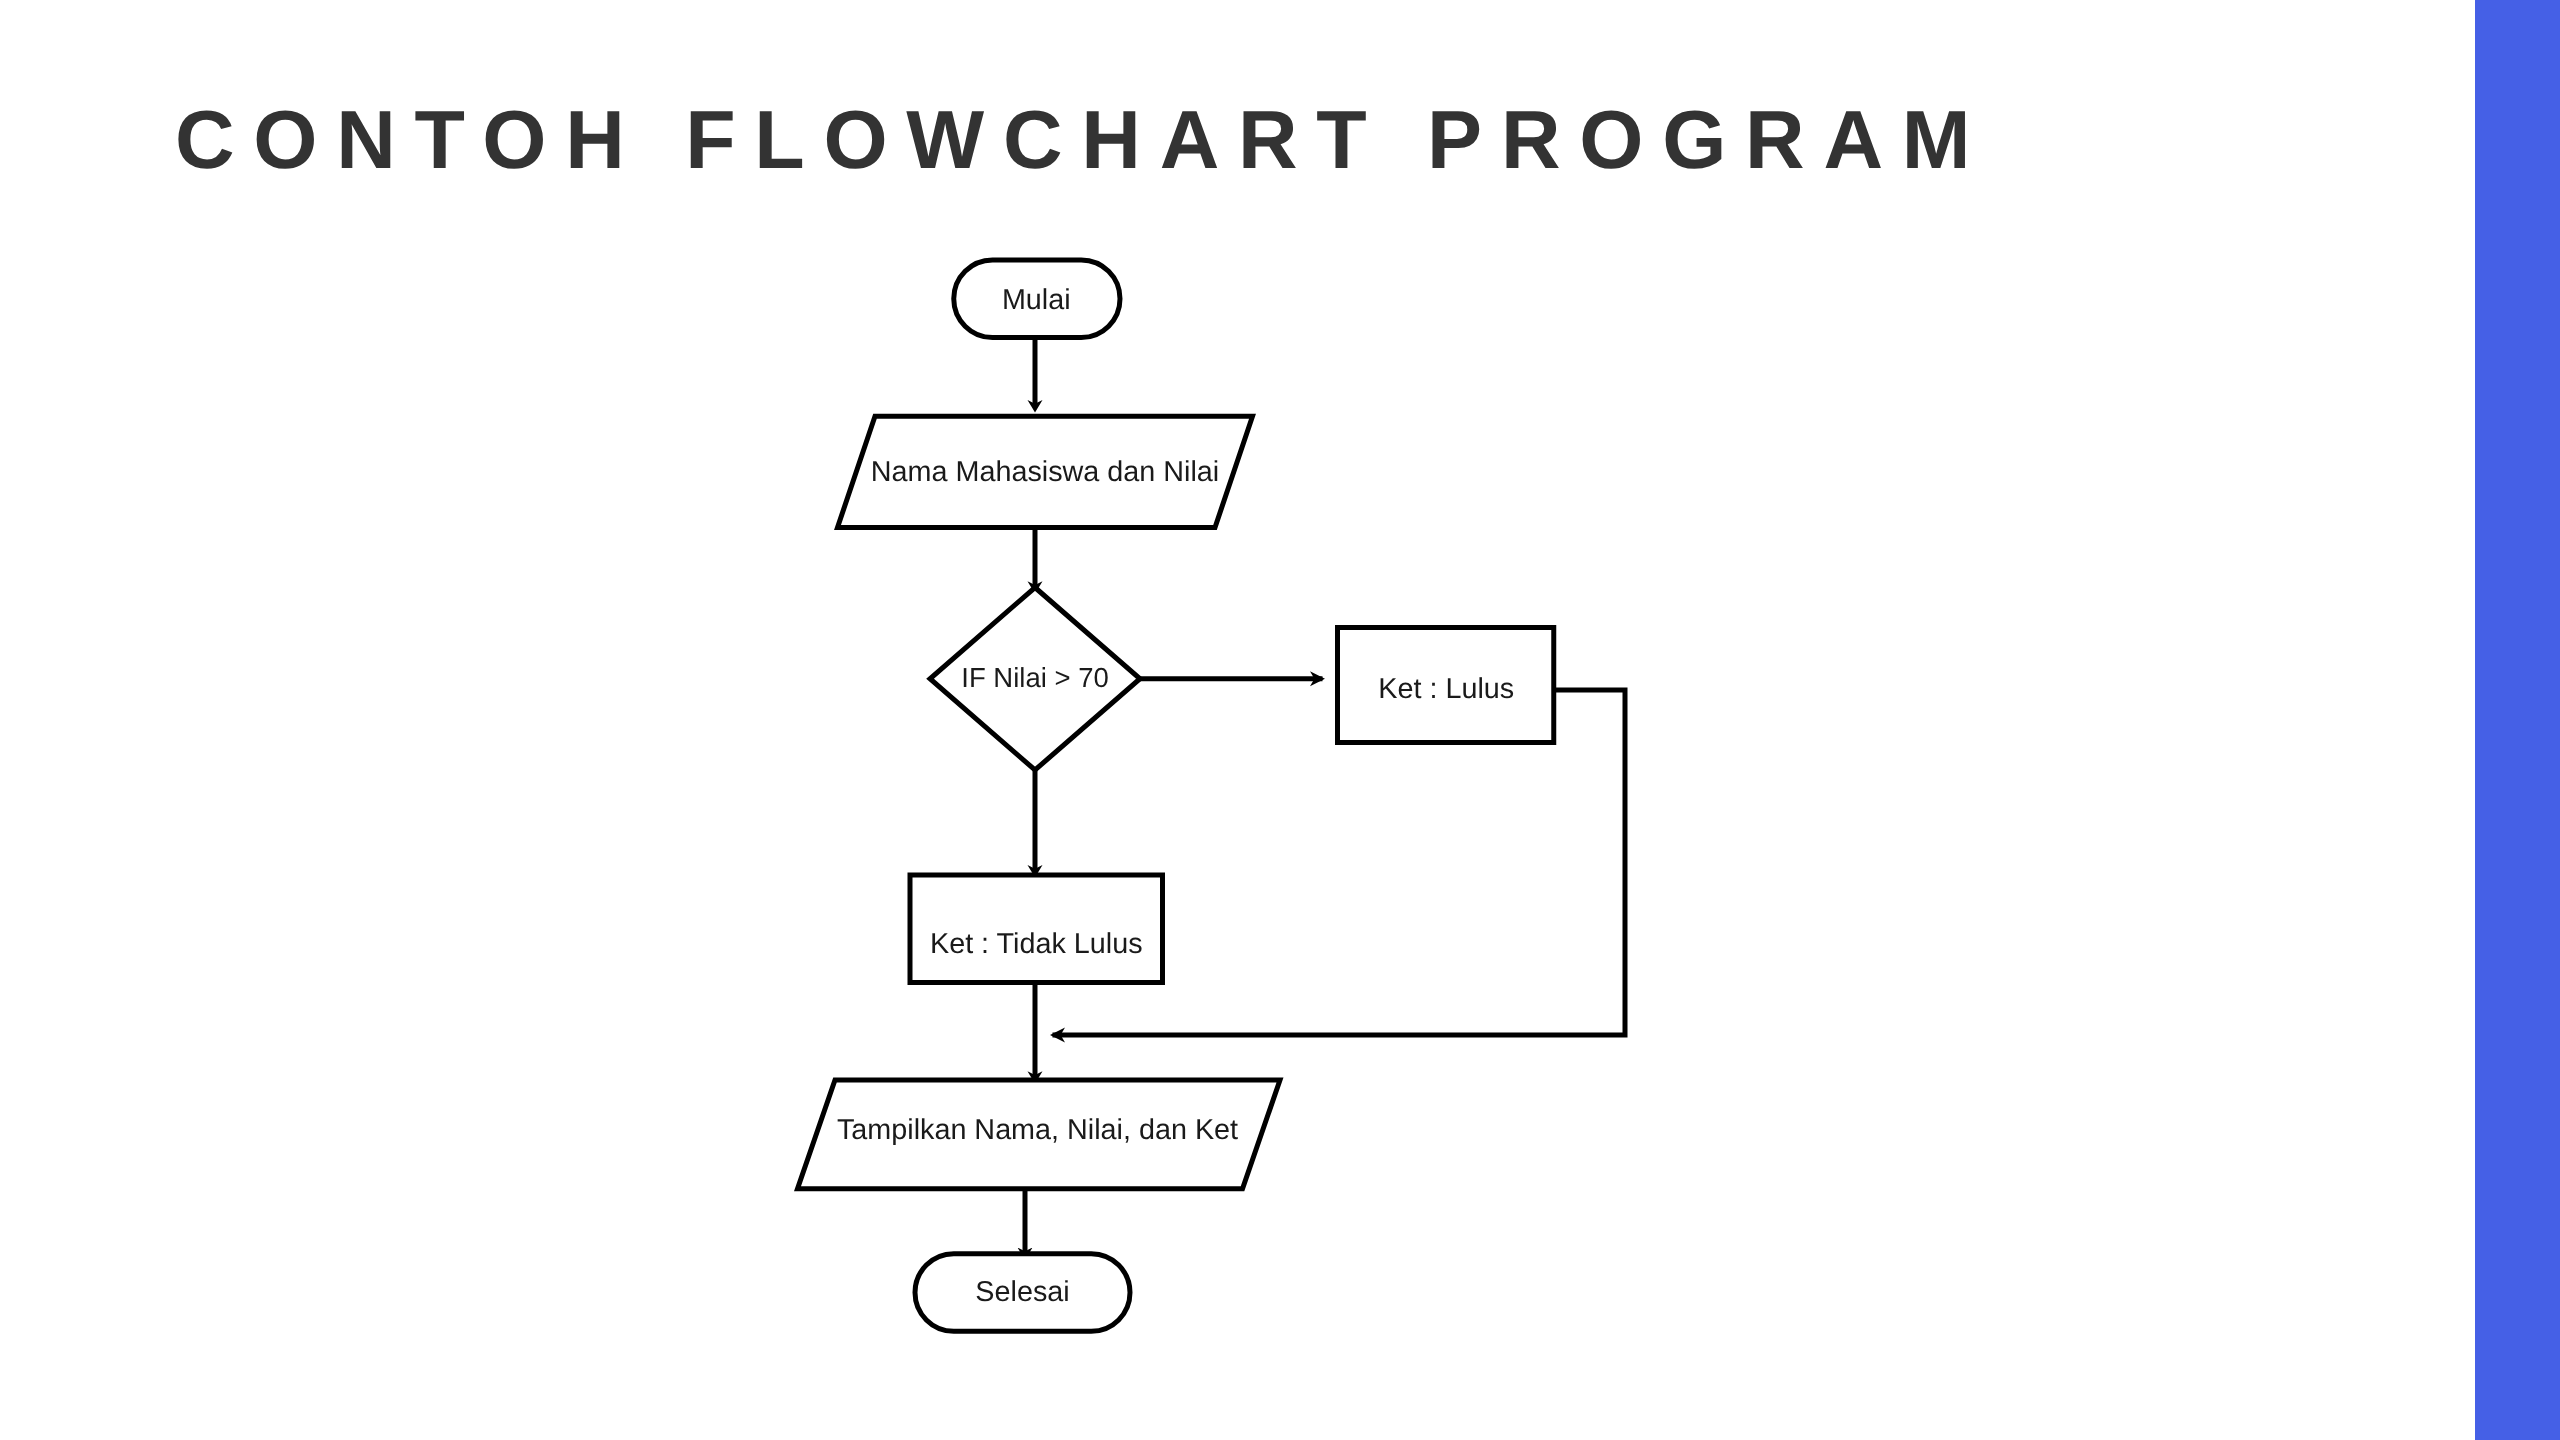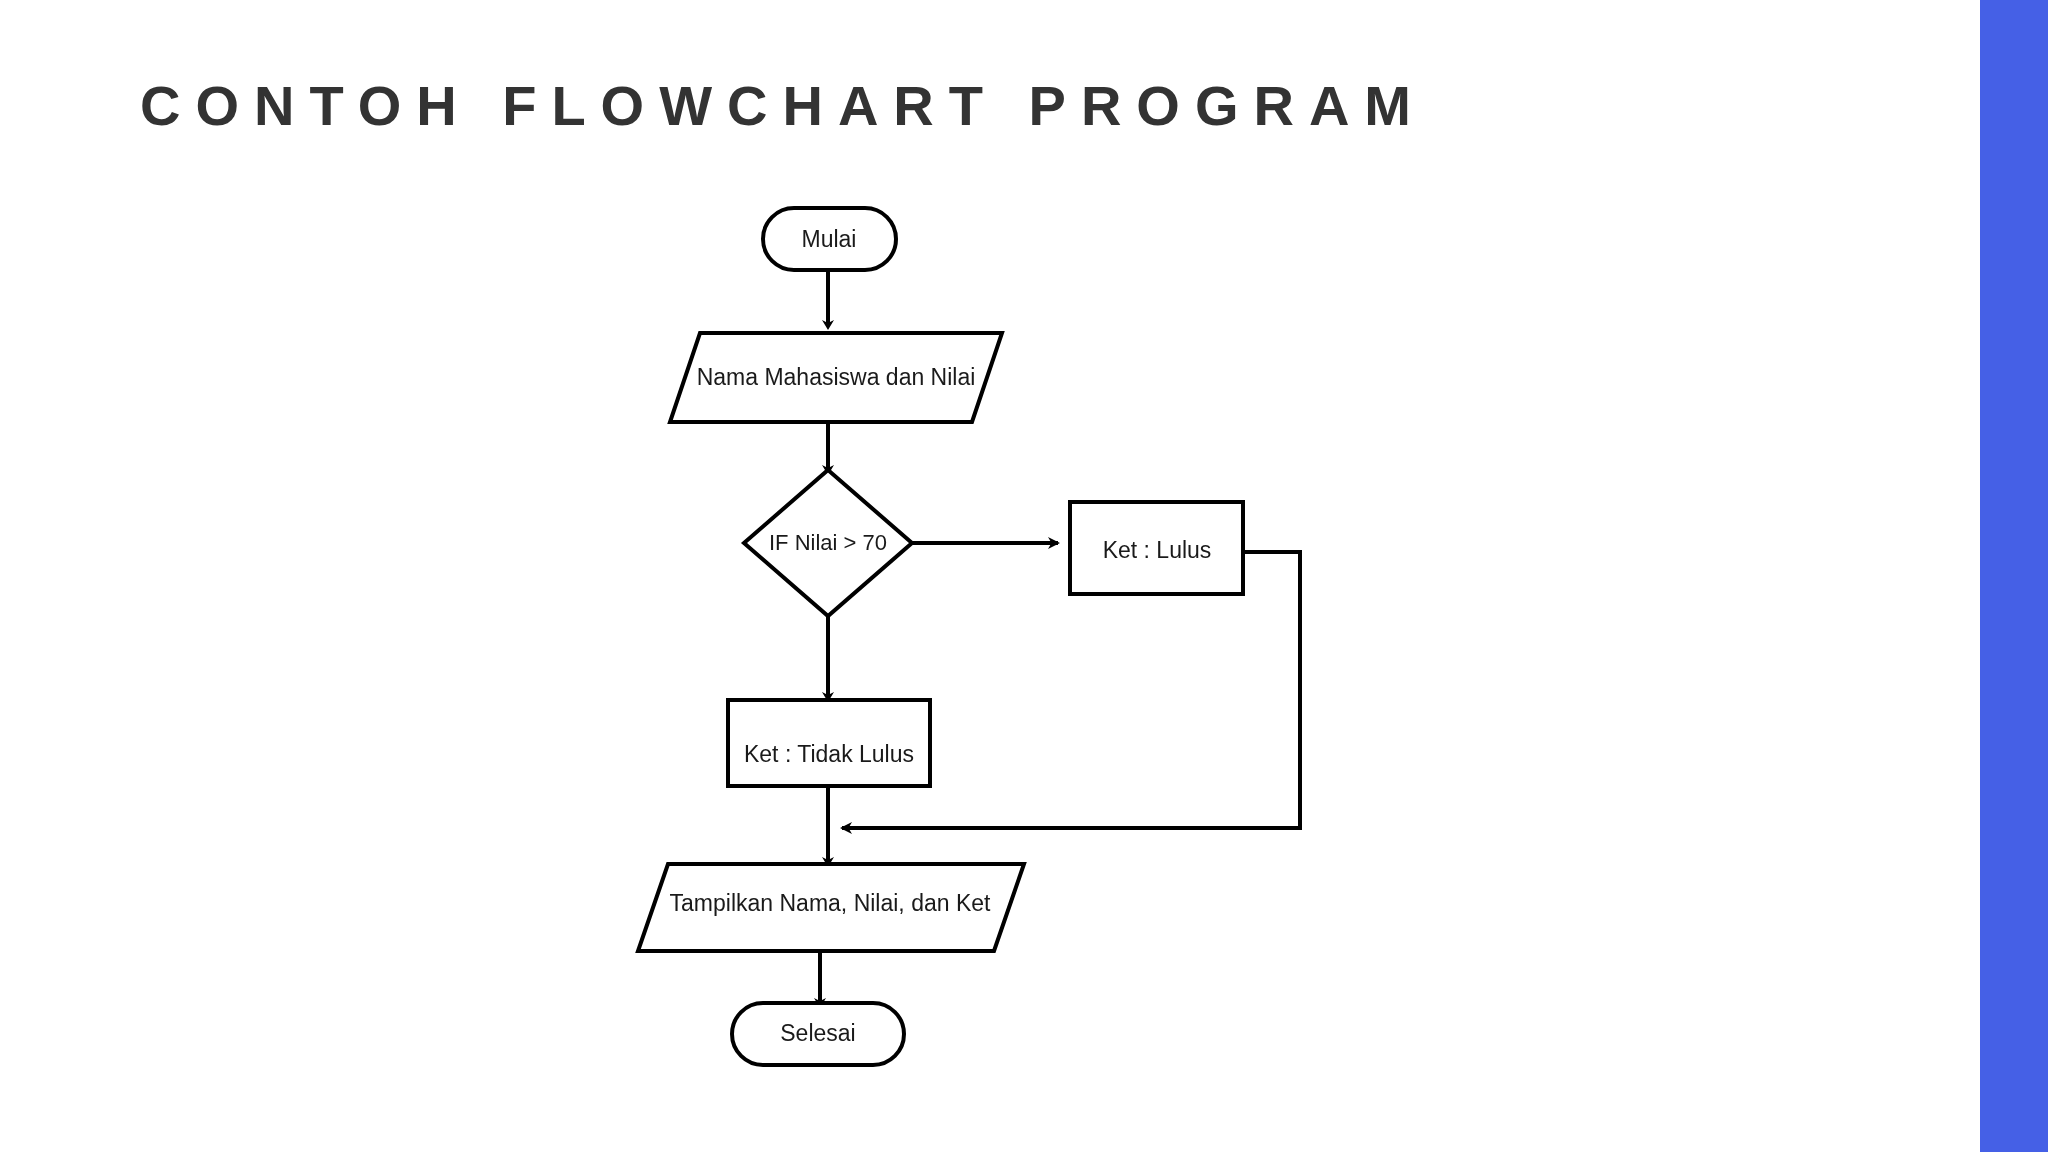--- a/index.html
+++ b/index.html
@@ -13,21 +13,21 @@
   #slide {
     position: relative;
     width: 2048px; height: 1152px;
     background: #ffffff;
   }
   
   #slide-title {
     position: absolute;
     left: 140px;
     top: 78px;
-    font-size: 56px;
+    font-size: 66px;
     font-weight: bold;
     letter-spacing: 15px;
     color: #333f48;
     color: #333333;
     white-space: nowrap;
     font-family: "Liberation Sans", sans-serif;
     line-height: 1;
   }
   
   #side-bar {

